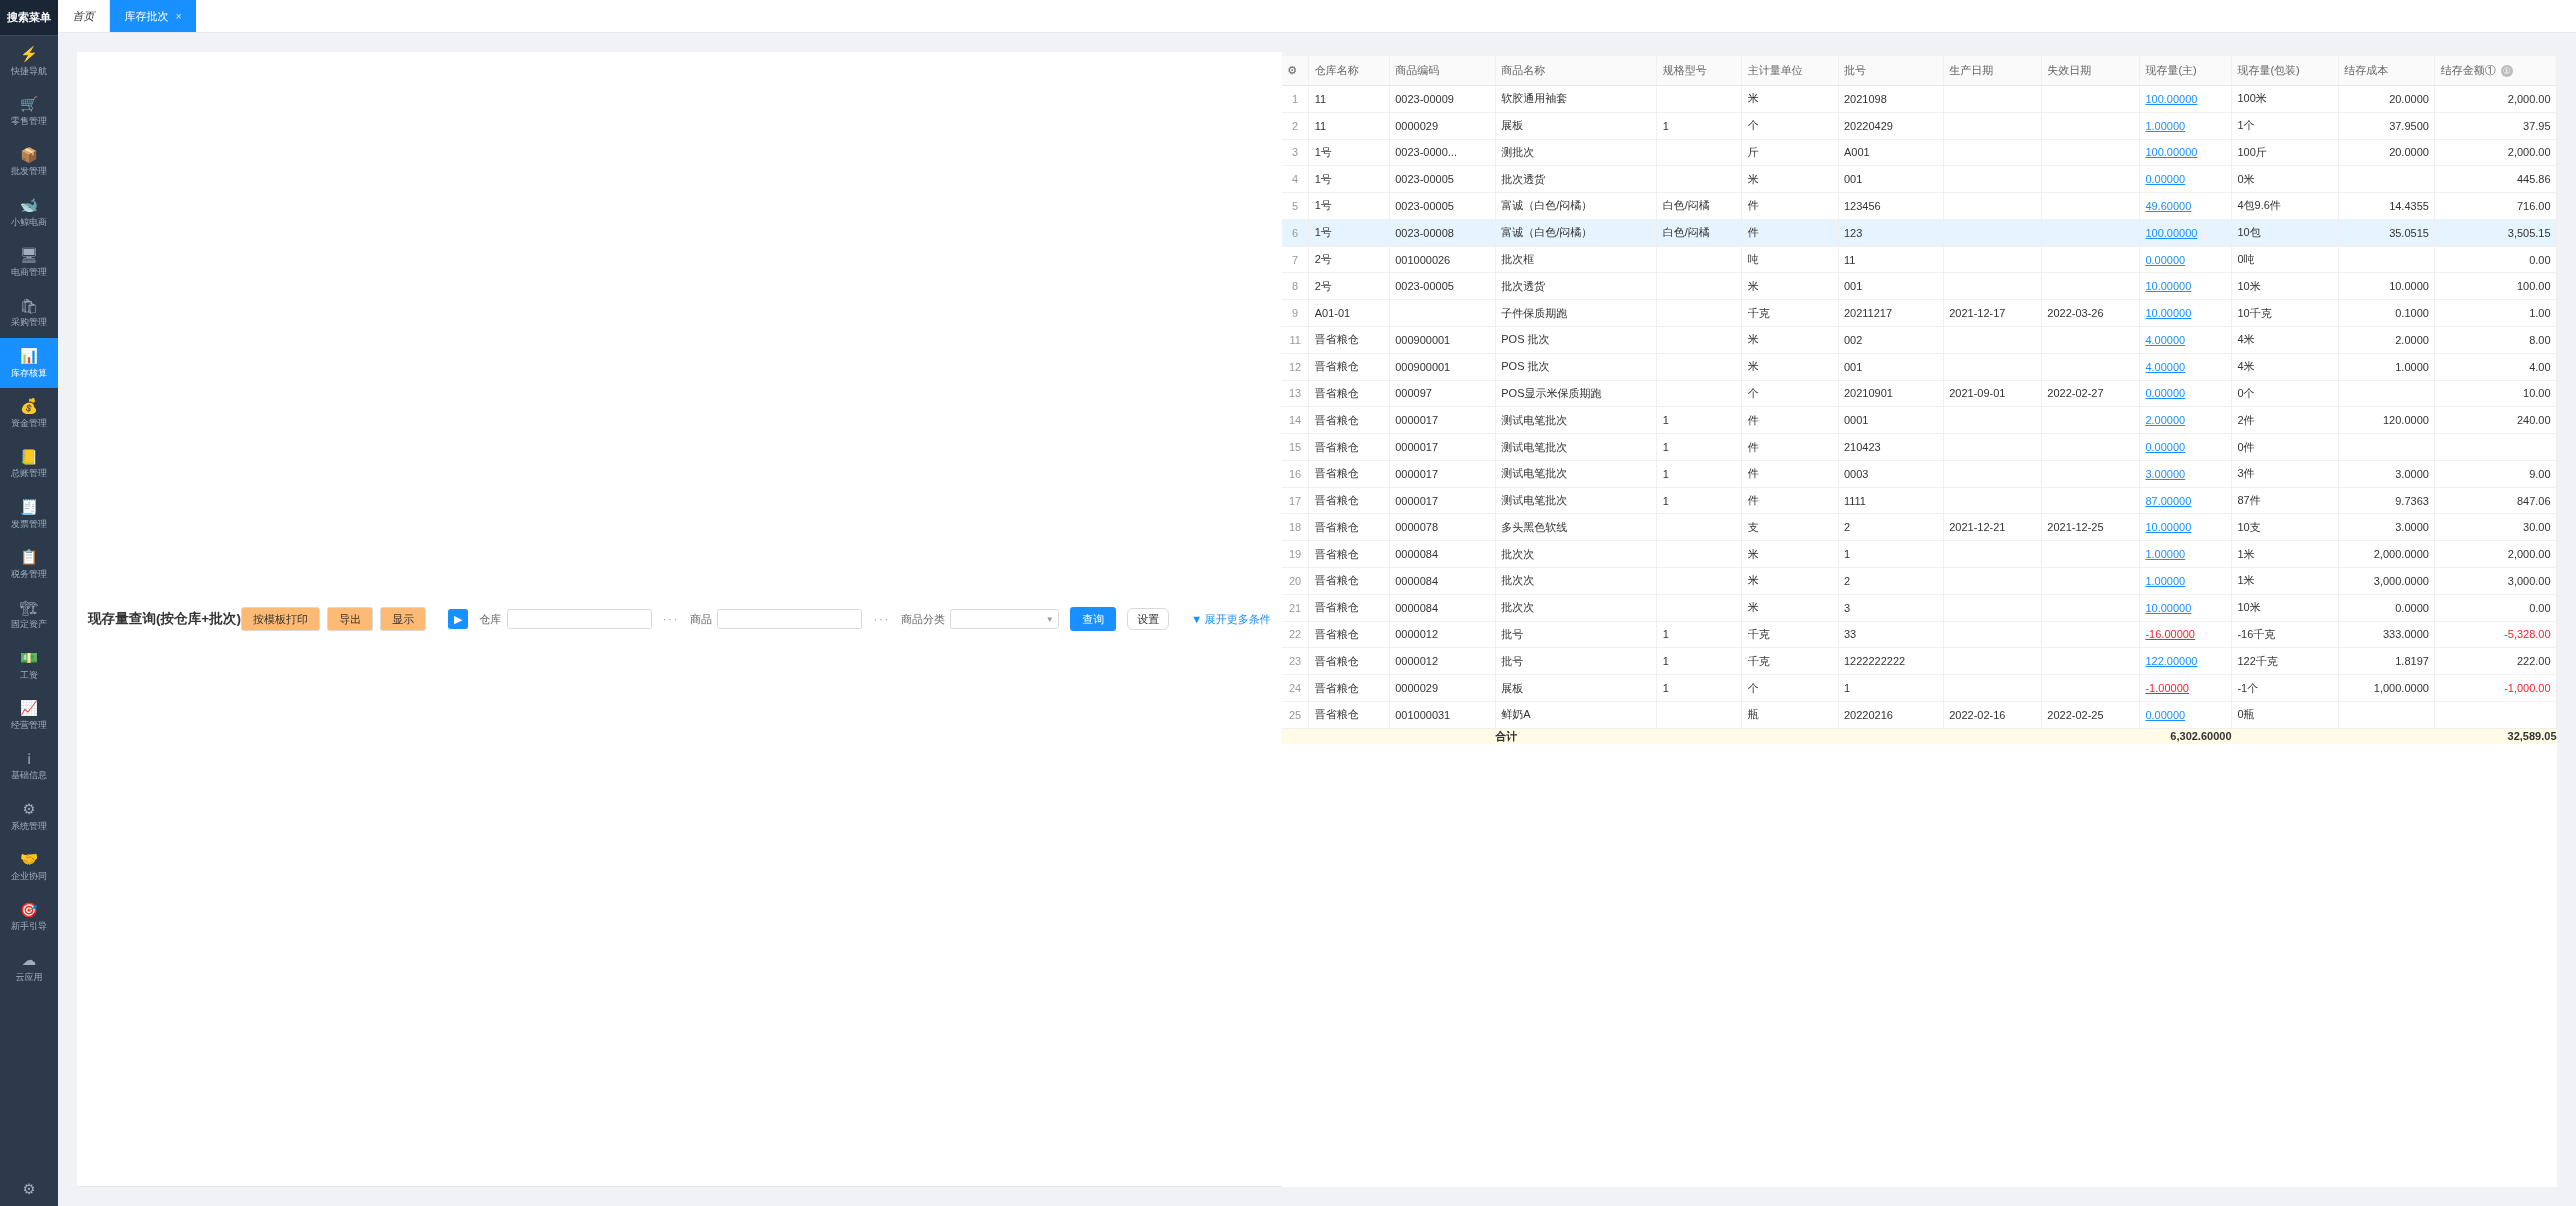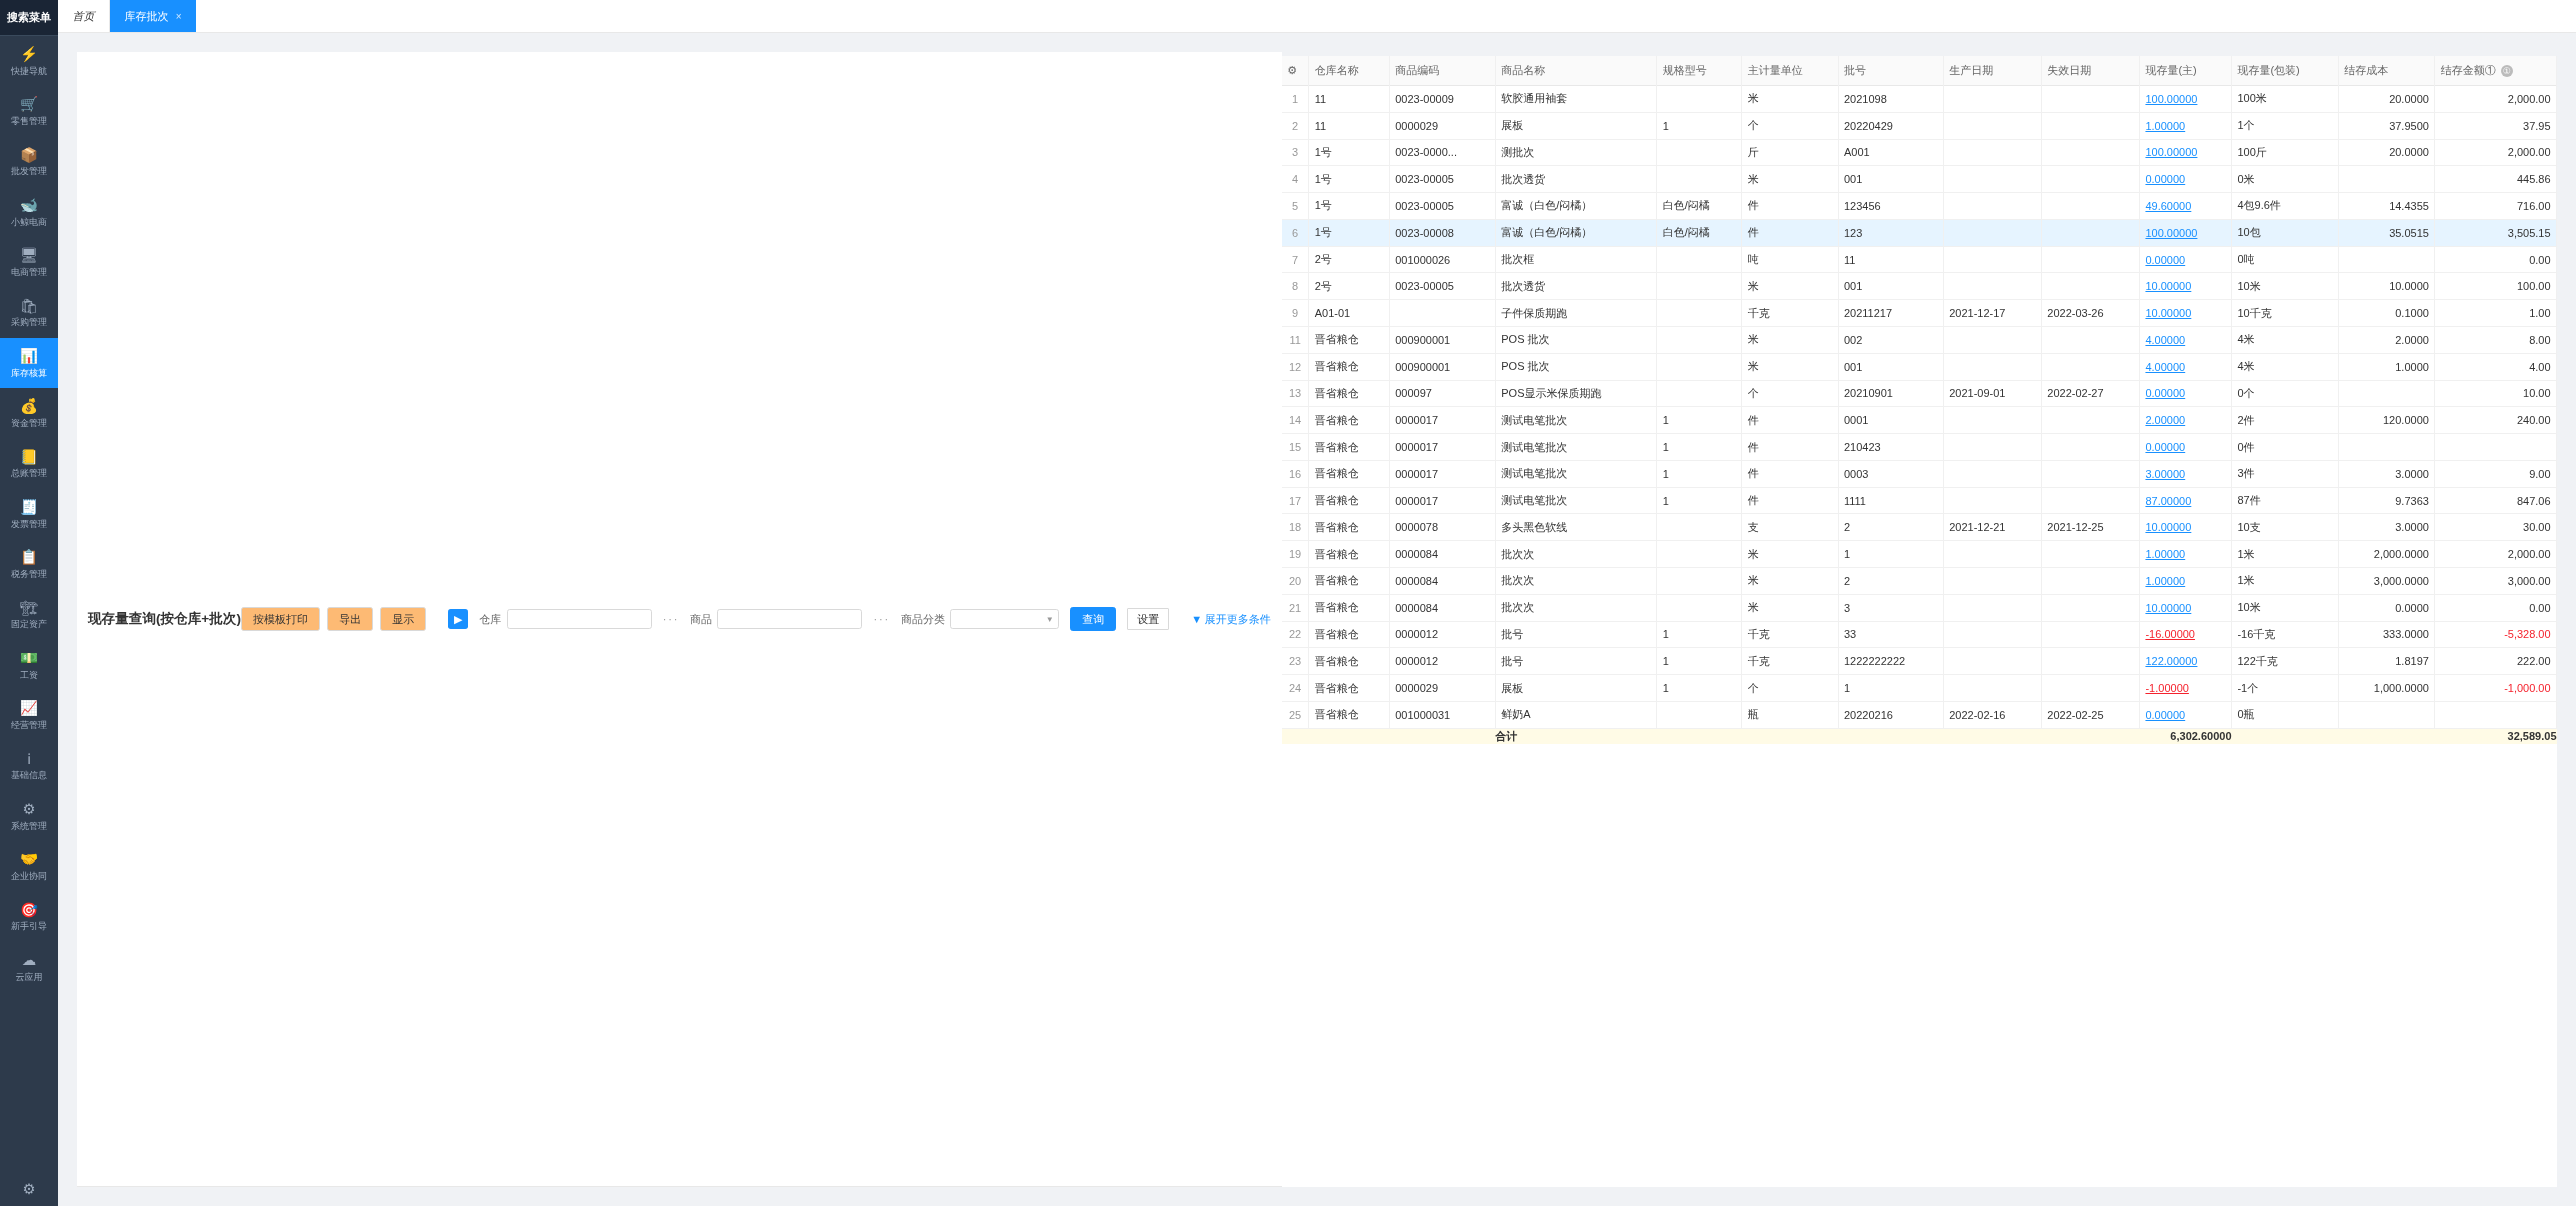--- a/index.html
+++ b/index.html
@@ -288,21 +288,21 @@
 
     
     ::-webkit-scrollbar { width: 5.4px; height: 5.4px; }
     ::-webkit-scrollbar-track { background: #f0f0f0; }
     ::-webkit-scrollbar-thumb { background: #c0c0c0; border-radius: 2.7px; }
 
     .icon-settings { font-size: 12.7px; }
     .set-btn {
       border: 0.9px solid #d9d9d9;
       background: #fff;
-      border-radius: 1px;
+      border-radius: 6px;
       padding: 2.7px 9px;
       cursor: pointer;
       font-size: 11px;
       color: #333;
     }
     .info-icon {
       display: inline-block;
       width: 12.7px;
       height: 12.7px;
       border-radius: 50%;

